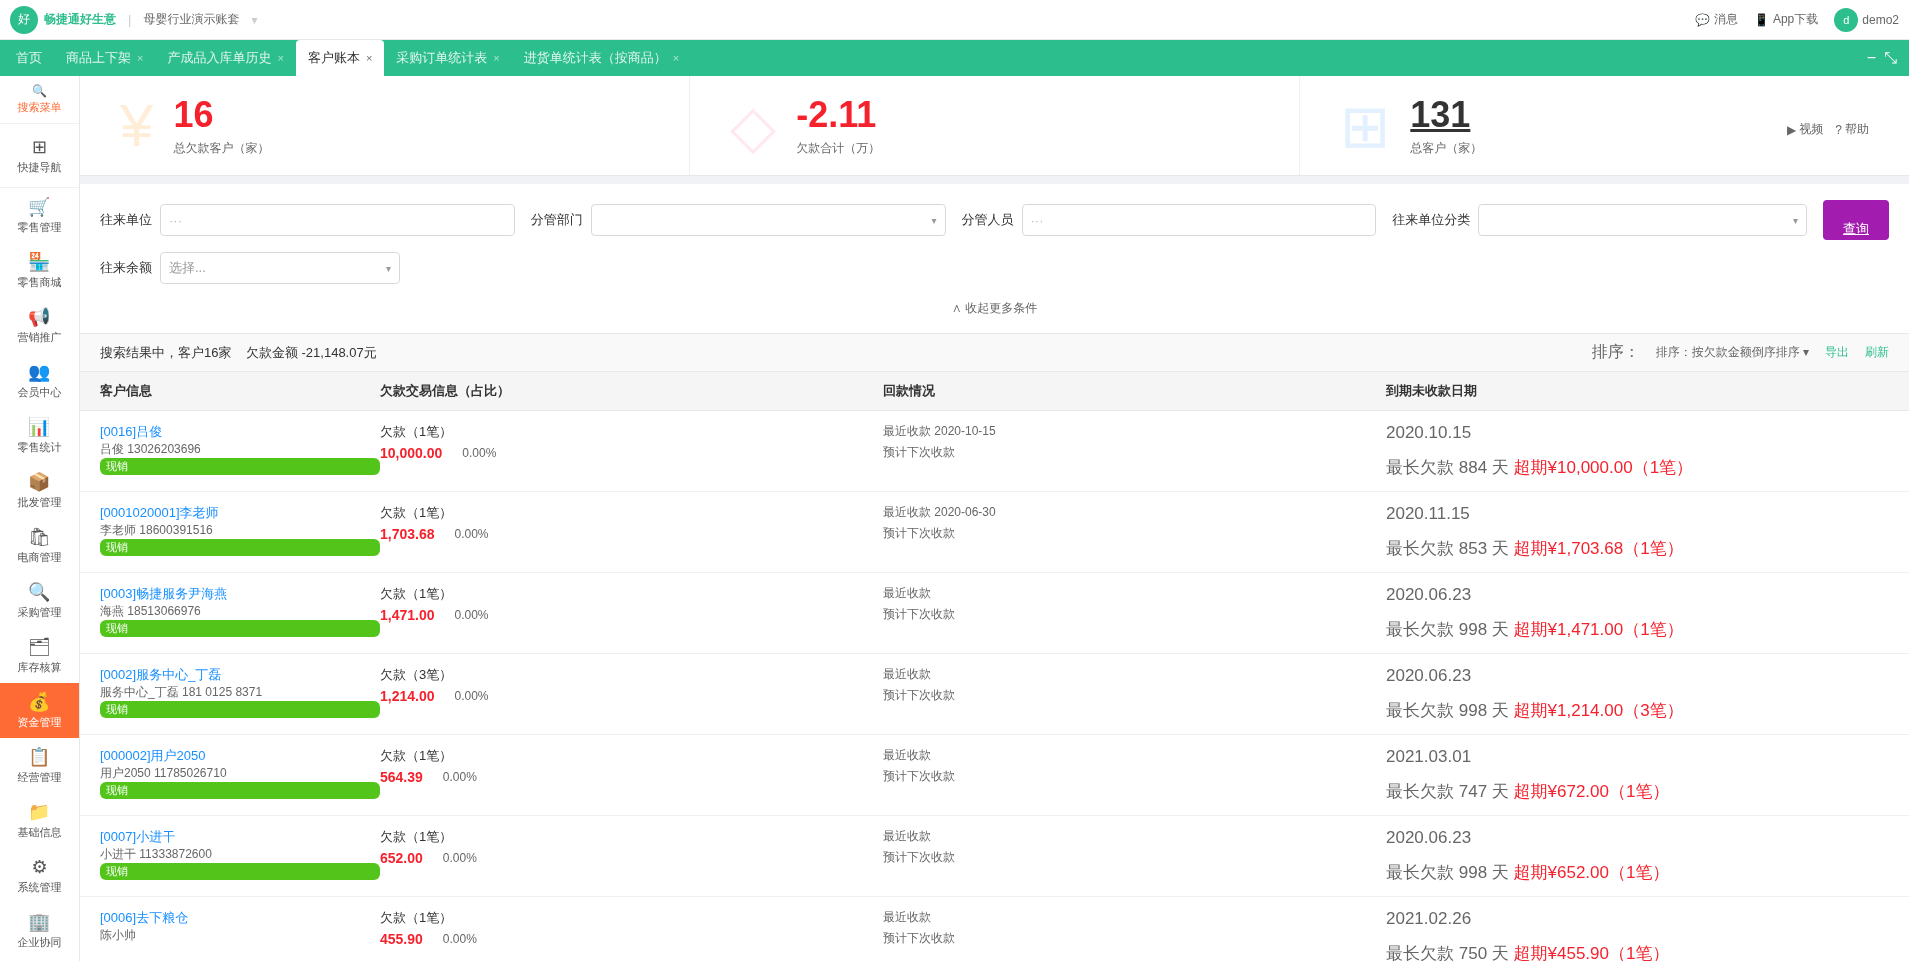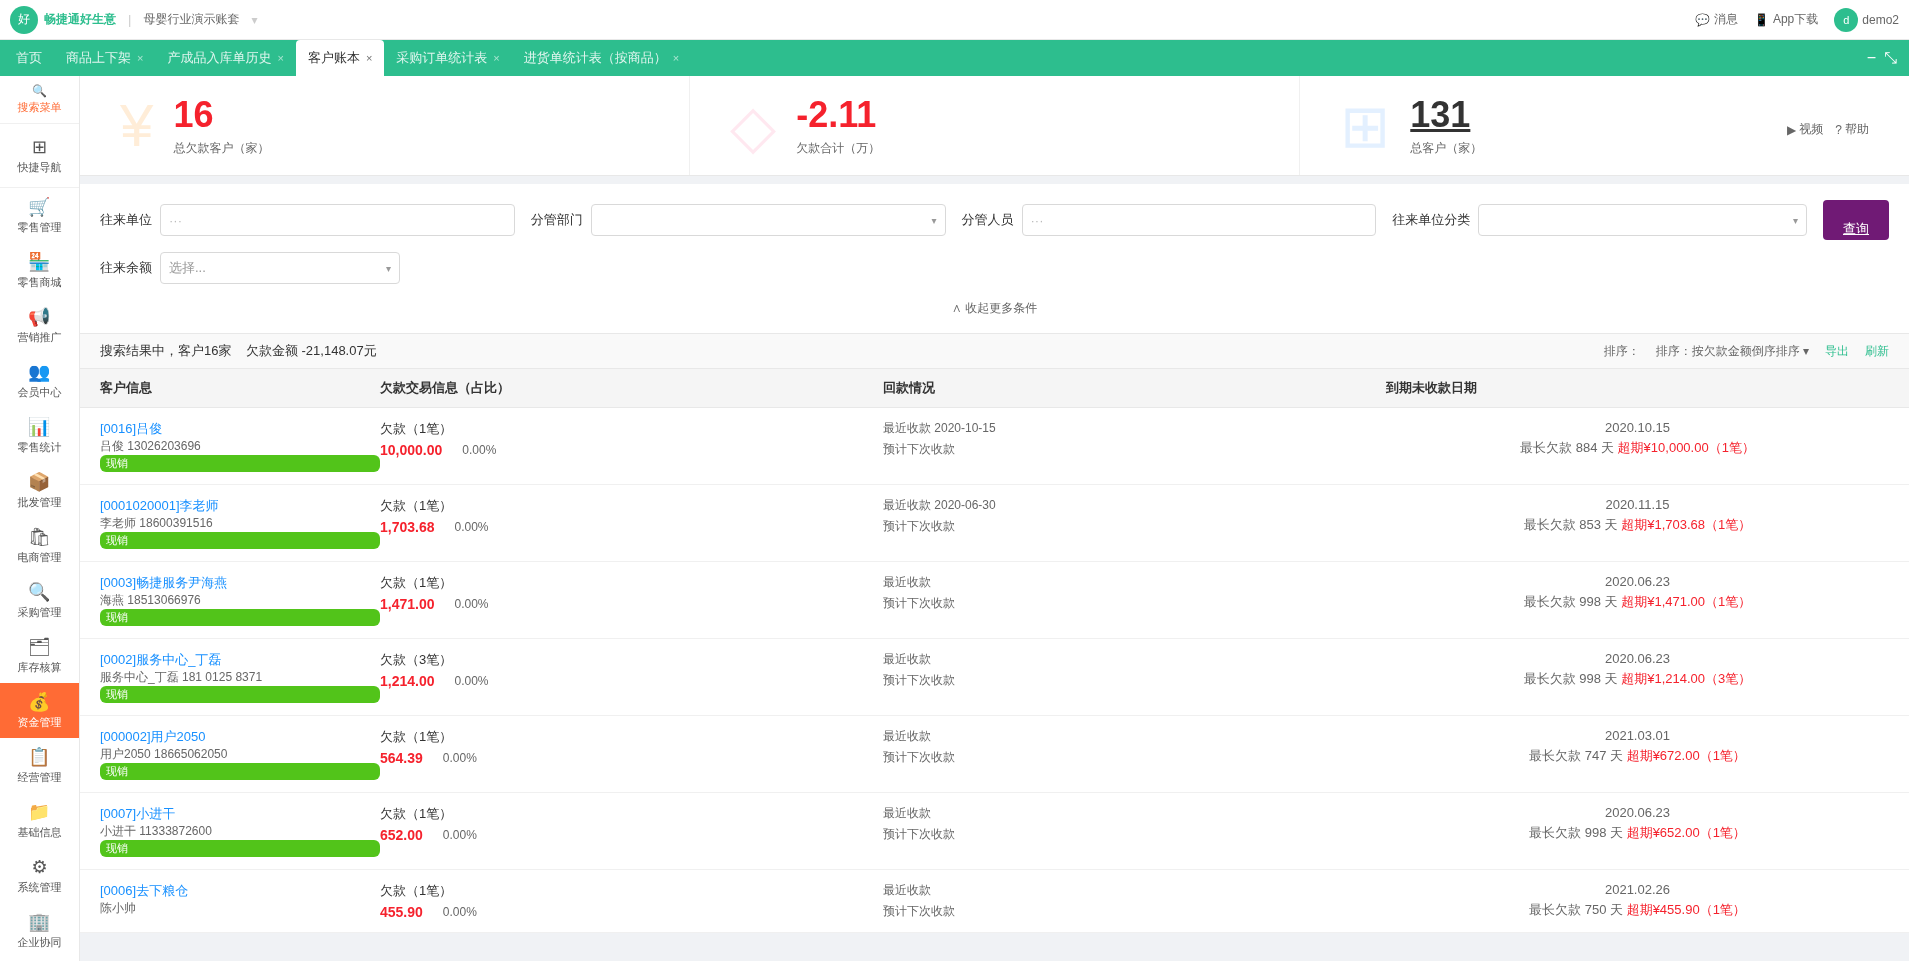--- a/index.html
+++ b/index.html
@@ -147,21 +147,21 @@
       border-radius: 4px;
       padding: 0 8px;
       font-size: 13px;
       background: #fff;
       display: flex;
       align-items: center;
       justify-content: space-between;
       cursor: pointer;
     }
     .search-btn {
-      background: #701a75;
+      background: #a21caf;
       color: white;
       border: none;
       border-radius: 4px;
       padding: 20px 20px;
       font-size: 13px;
       cursor: pointer;
       height: 32px;
       white-space: nowrap;
       text-decoration: underline;
     }
@@ -216,29 +216,29 @@
       font-size: 11px;
       padding: 1px 6px;
       border-radius: 6px;
     }
     .debt-info { display: flex; flex-direction: column; gap: 4px; }
     .debt-count { font-size: 13px; color: #333; }
     .debt-amount { font-size: 14px; color: #f5222d; font-weight: bold; }
     .debt-percent { font-size: 12px; color: #666; }
     .debt-row { display: flex; align-items: center; gap: 20px; }
     .repay-info { display: flex; flex-direction: column; gap: 4px; font-size: 12px; color: #666; }
-    .overdue-info { display: flex; flex-direction: column; gap: 4px; font-size: 13px; color: #666; text-align: center; }
+    .overdue-info { display: flex; flex-direction: column; gap: 13px; font-size: 17px; color: #666; }
     .overdue-link { color: #f5222d; cursor: pointer; }
 
     
     ::-webkit-scrollbar { width: 6px; height: 6px; }
     ::-webkit-scrollbar-thumb { background: #ccc; border-radius: 3px; }
 
     .chevron-icon { font-size: 10px; color: #999; }
-    .sort-label { font-size: 12px; }
+    .sort-label { font-size: 16px; }
   </style>
 </head>
 <body>
 
 <div class="top-bar">
   <div class="top-bar-left">
     <div class="logo-area">
       <div class="logo-icon">好</div>
       <span class="logo-text">畅捷通好生意</span>
     </div>
@@ -577,21 +577,21 @@
       <span>预计下次收款</span>
     </div>
     <div class="overdue-info">
       <span>2020.06.23</span>
       <span>最长欠款 998 天 <span class="overdue-link">超期¥1,214.00（3笔）</span></span>
     </div>
   </div>
           <div class="table-row">
     <div class="customer-info">
       <a class="customer-name">[000002]用户2050</a>
-      <span class="customer-phone">用户2050  18665062050</span>
+      <span class="customer-phone">用户2050  11785026710</span>
       <span class="customer-tag">现销</span>
     </div>
     <div class="debt-info">
       <div class="debt-row">
         <span class="debt-count">欠款（1笔）</span>
       </div>
       <div class="debt-row">
         <span class="debt-amount">564.39</span>
         <span class="debt-percent">0.00%</span>
       </div>

